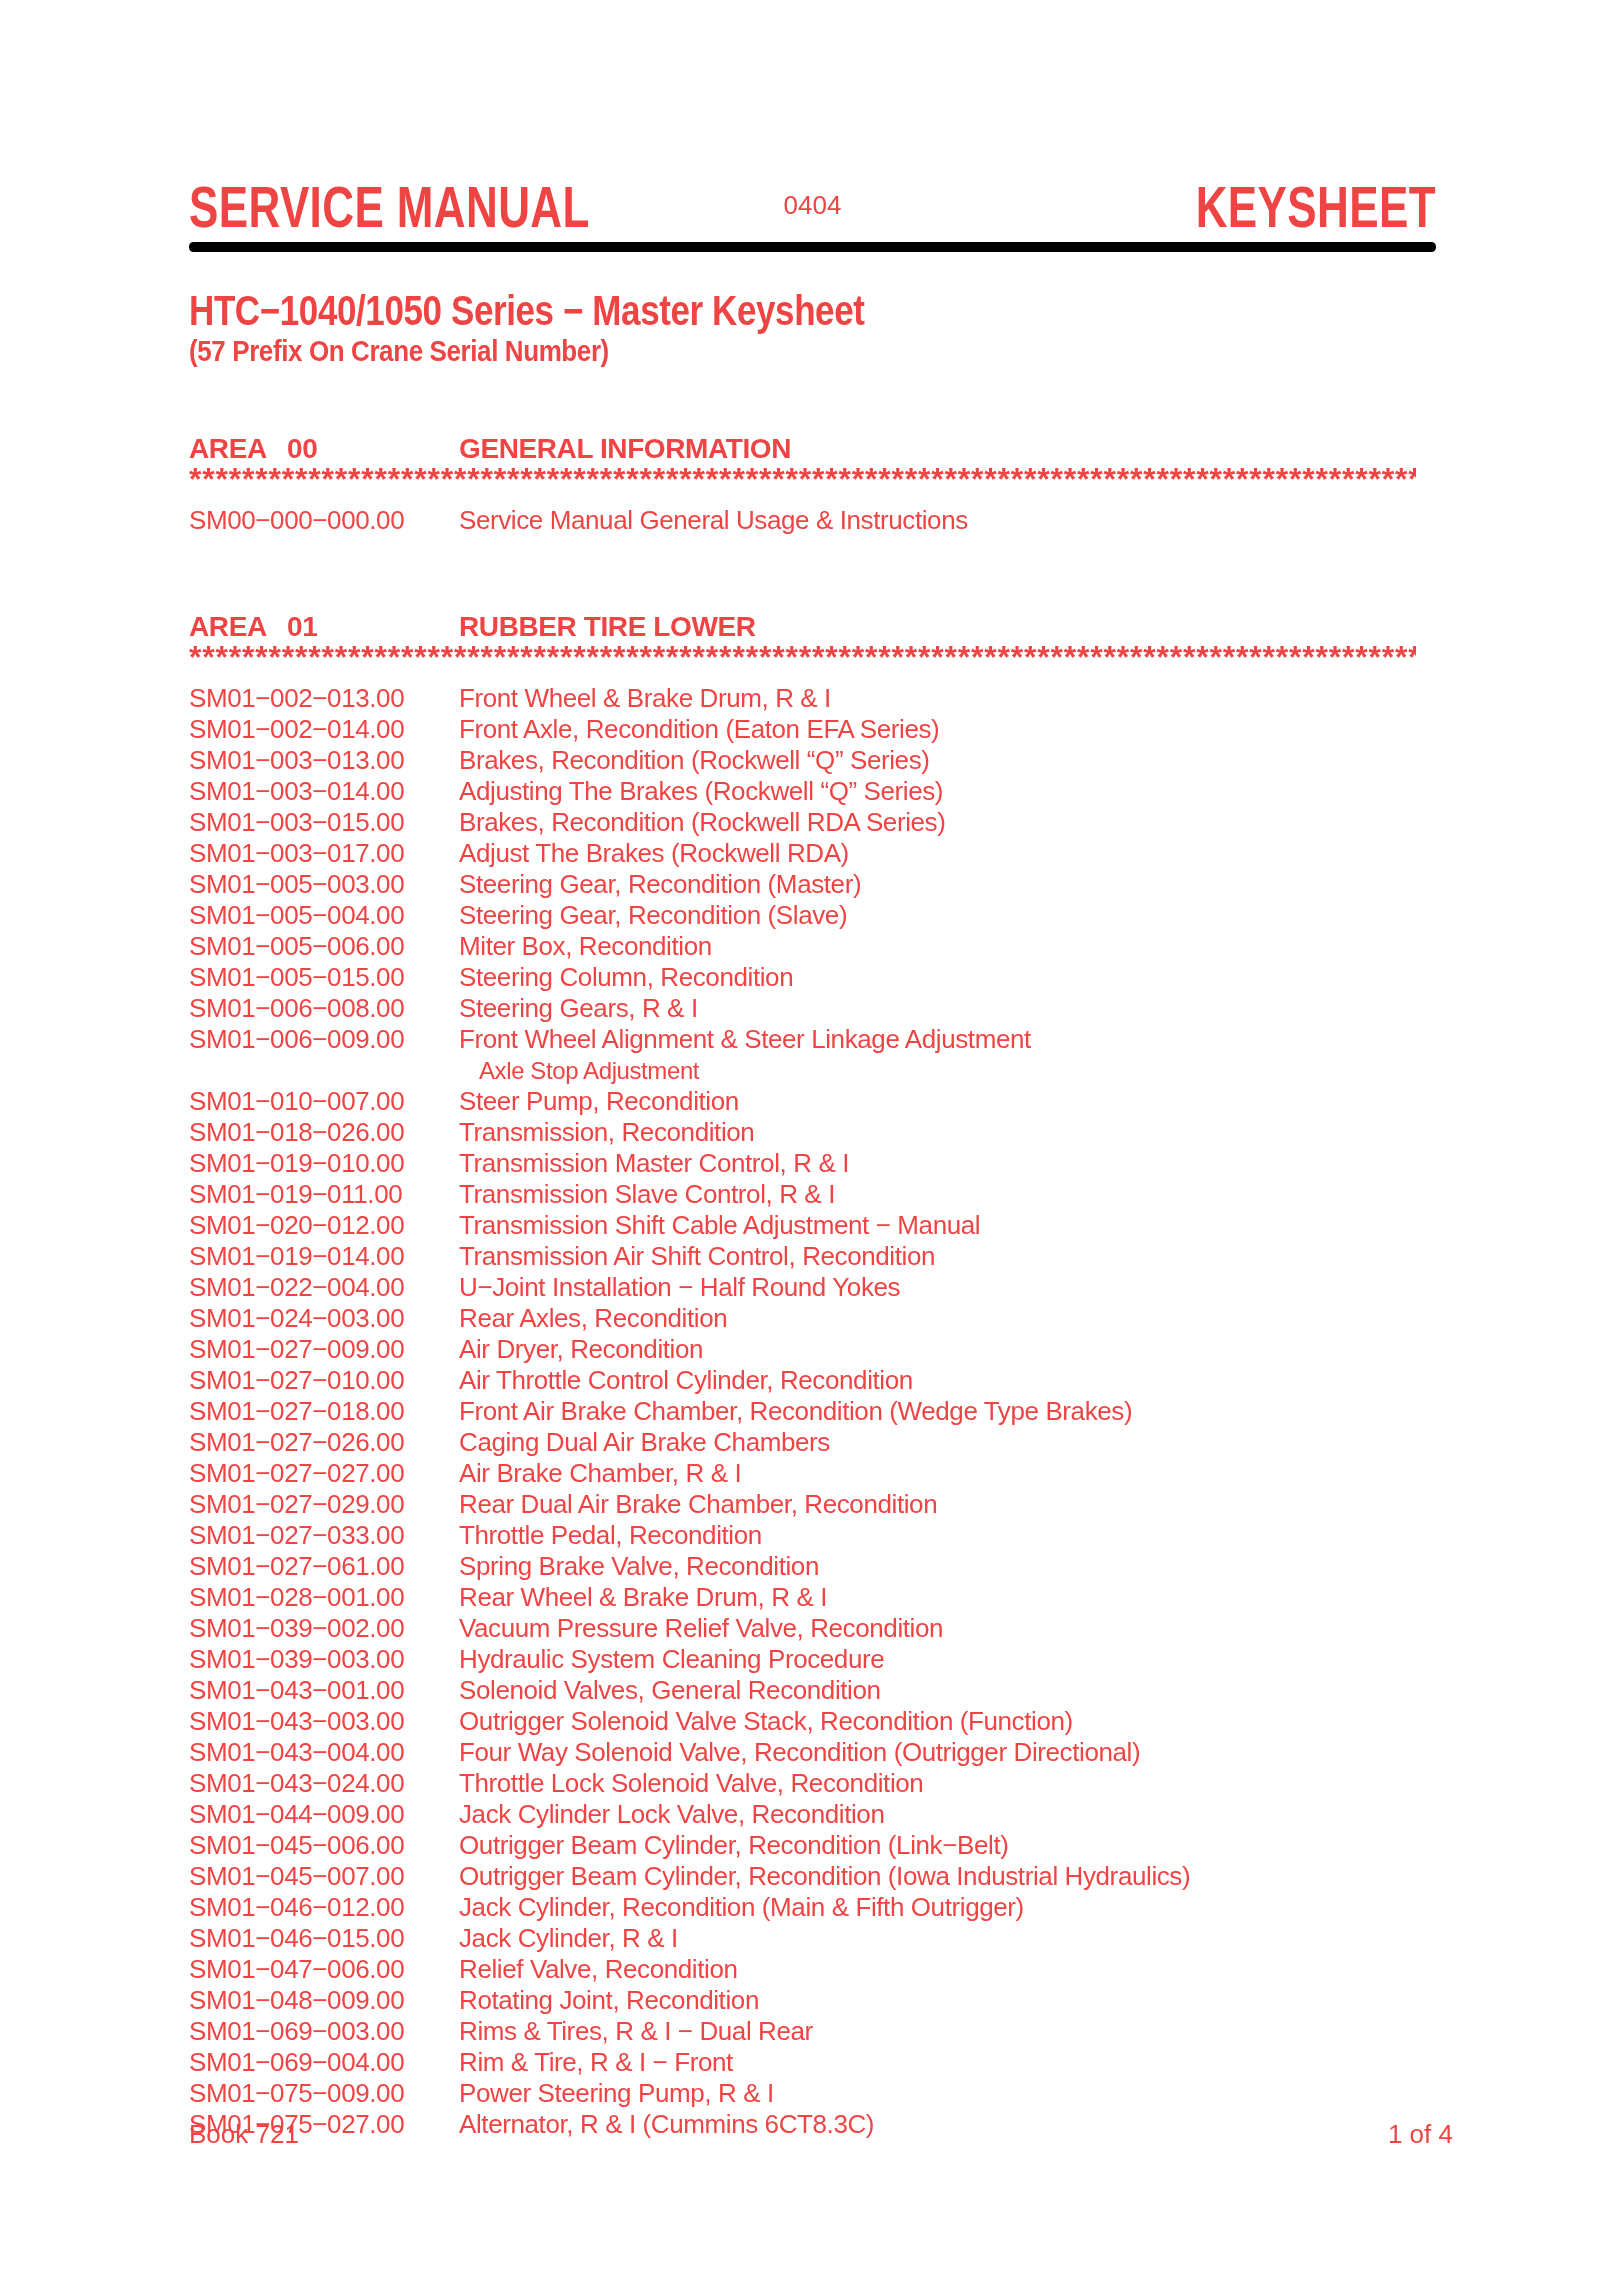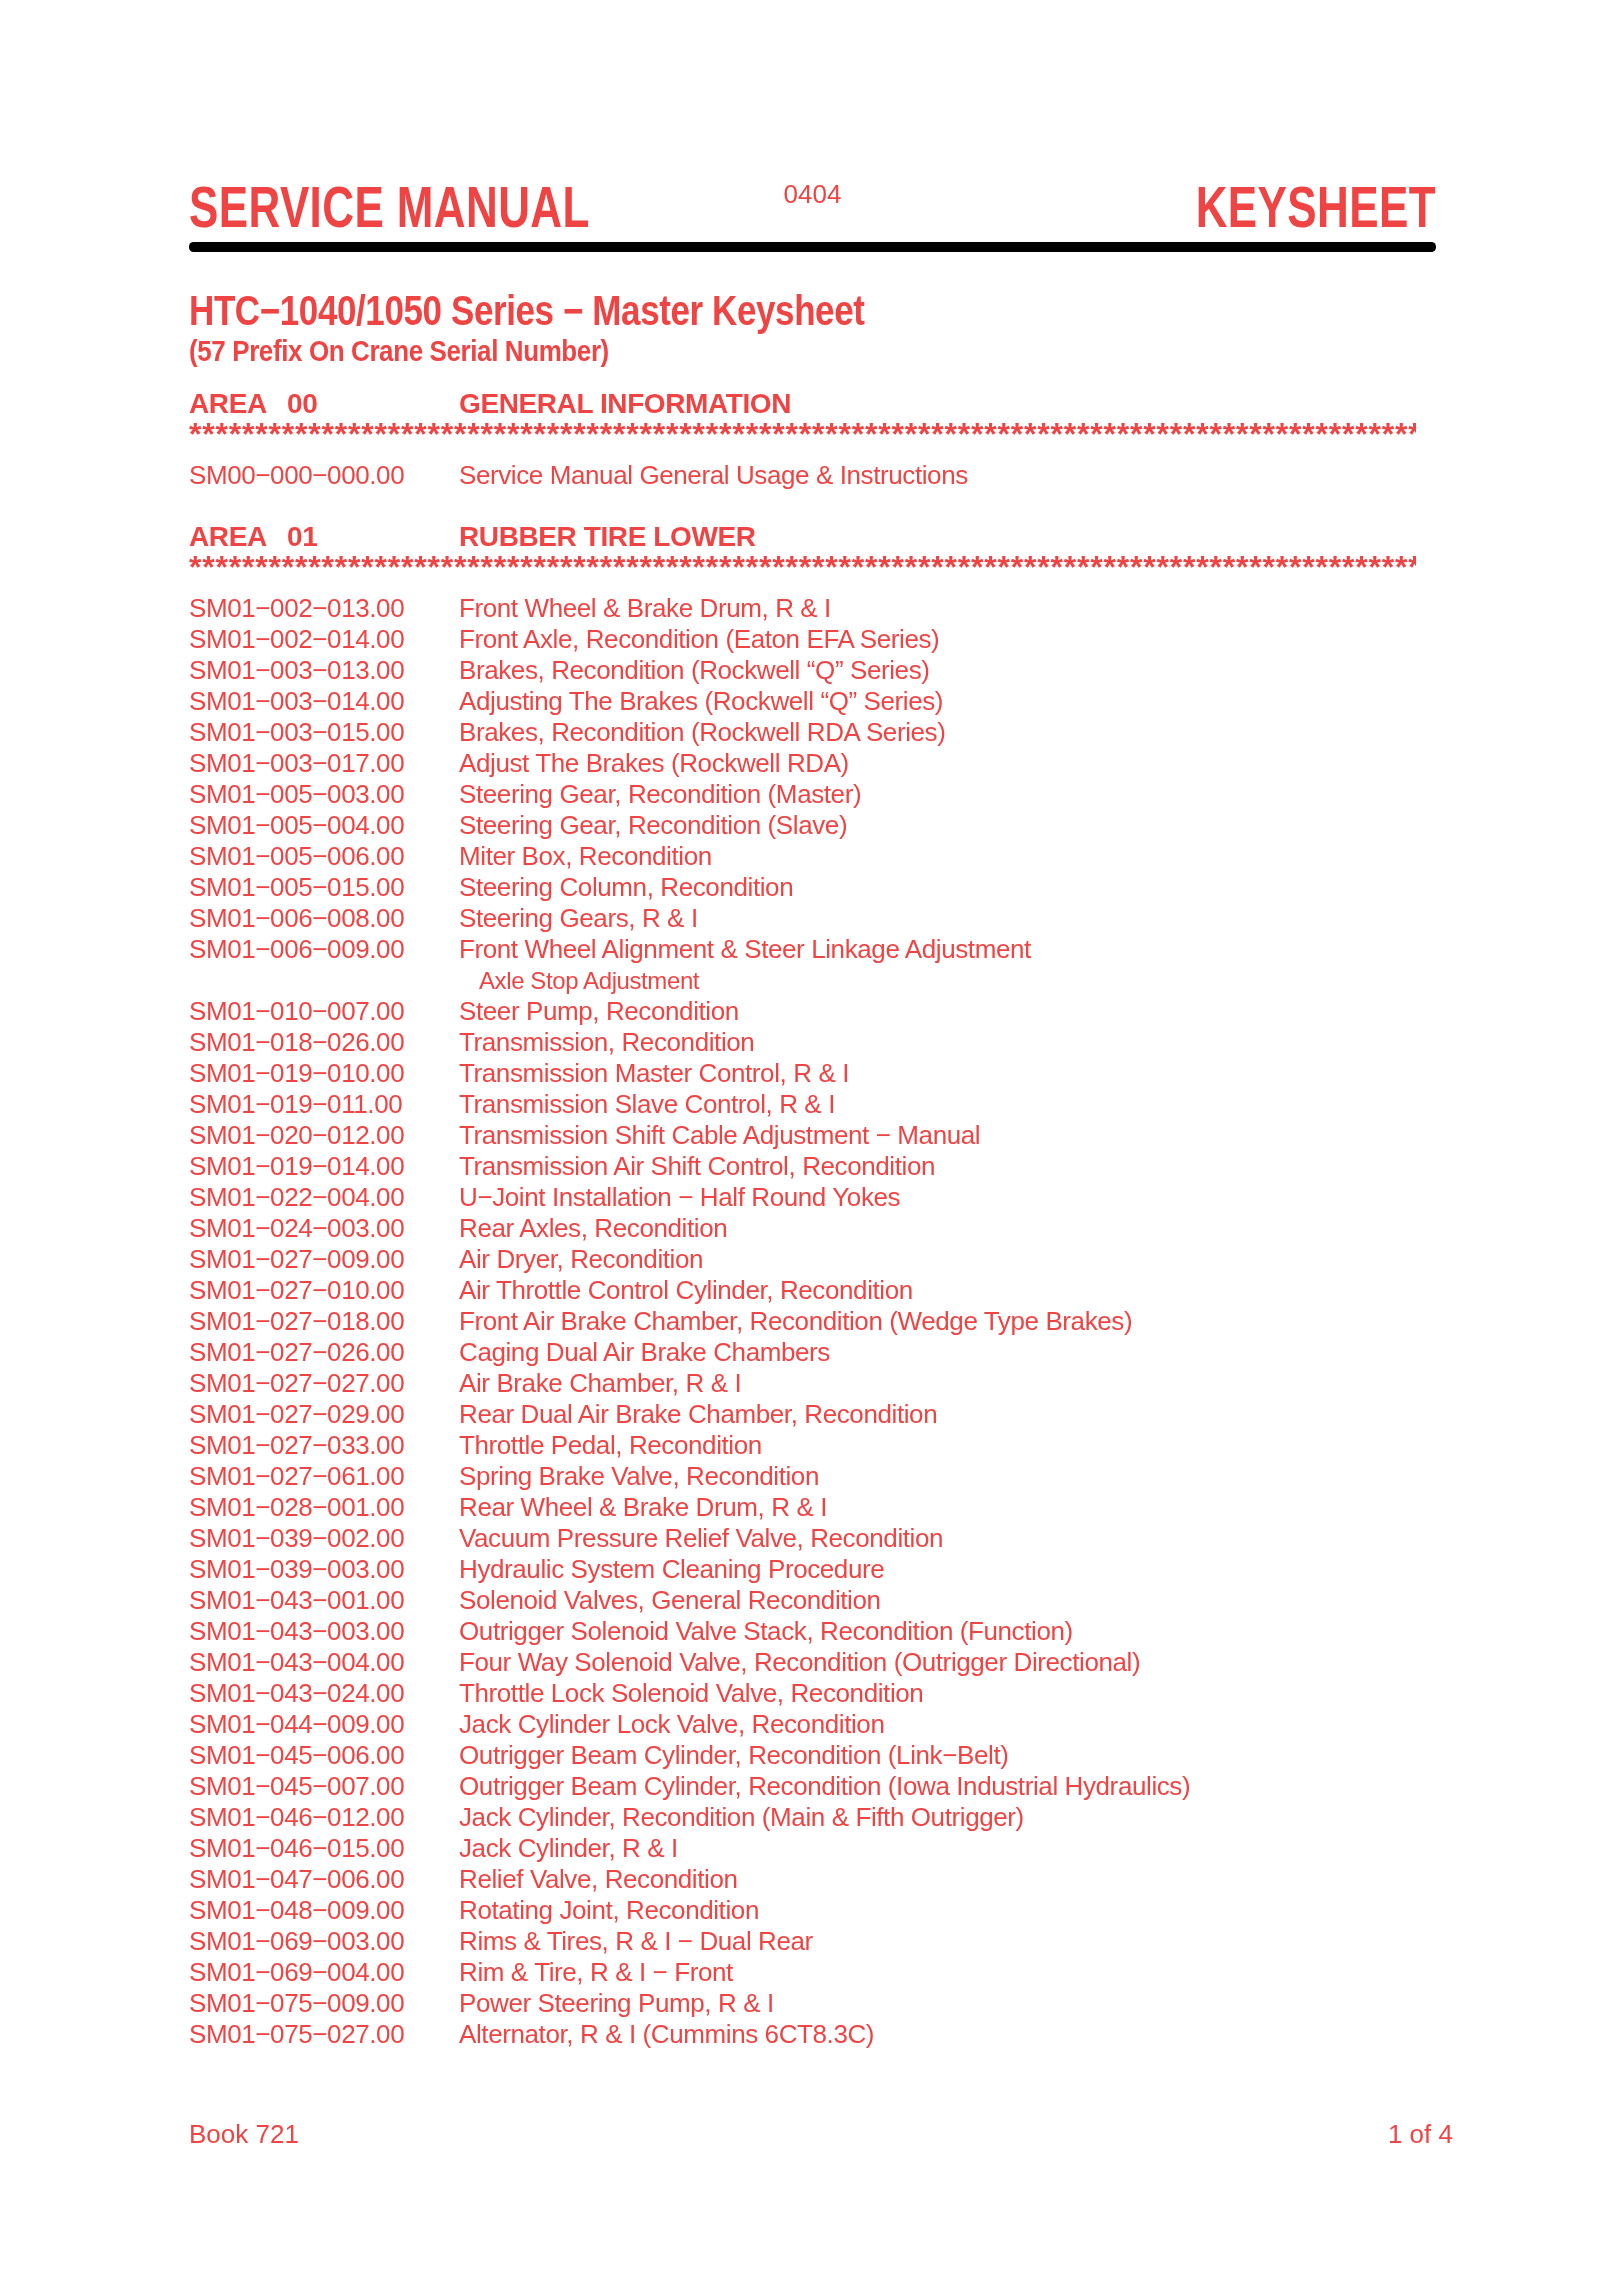--- a/index.html
+++ b/index.html
@@ -36,21 +36,21 @@
     transform: scaleY(1.3);
     transform-origin: center bottom;
     white-space: nowrap;
   }
   .edition {
     position: absolute;
     left: 50%;
     transform: translateX(-50%);
     font-size: 26px;
     font-weight: normal;
-    bottom: 19px;
+    bottom: 8px;
   }
   .rule {
     margin-top: 7px;
     height: 10px;
     background: #000000;
     border-radius: 4.6px;
   }
 
   
   .doc-title {
@@ -79,21 +79,21 @@
   .section:first-of-type { margin-top: 20px; }
   .area-row {
     display: flex;
     align-items: baseline;
     font-size: 28px;
     font-weight: bold;
     line-height: 29px;
     letter-spacing: -0.4px;
     white-space: nowrap;
   }
-  .area-word { width: 98px; flex-shrink: 0; }
+  .area-word { width: 98px; flex-shrink: 0; margin-top: 45px; }
   .area-num  { width: 172px; flex-shrink: 0; }
   .divider {
     margin-top: 3.1px;
     font-size: 32px;
     font-weight: bold;
     line-height: 26px;
     letter-spacing: 0.8px;
     white-space: nowrap;
     overflow: hidden;
     width: 1227px;

